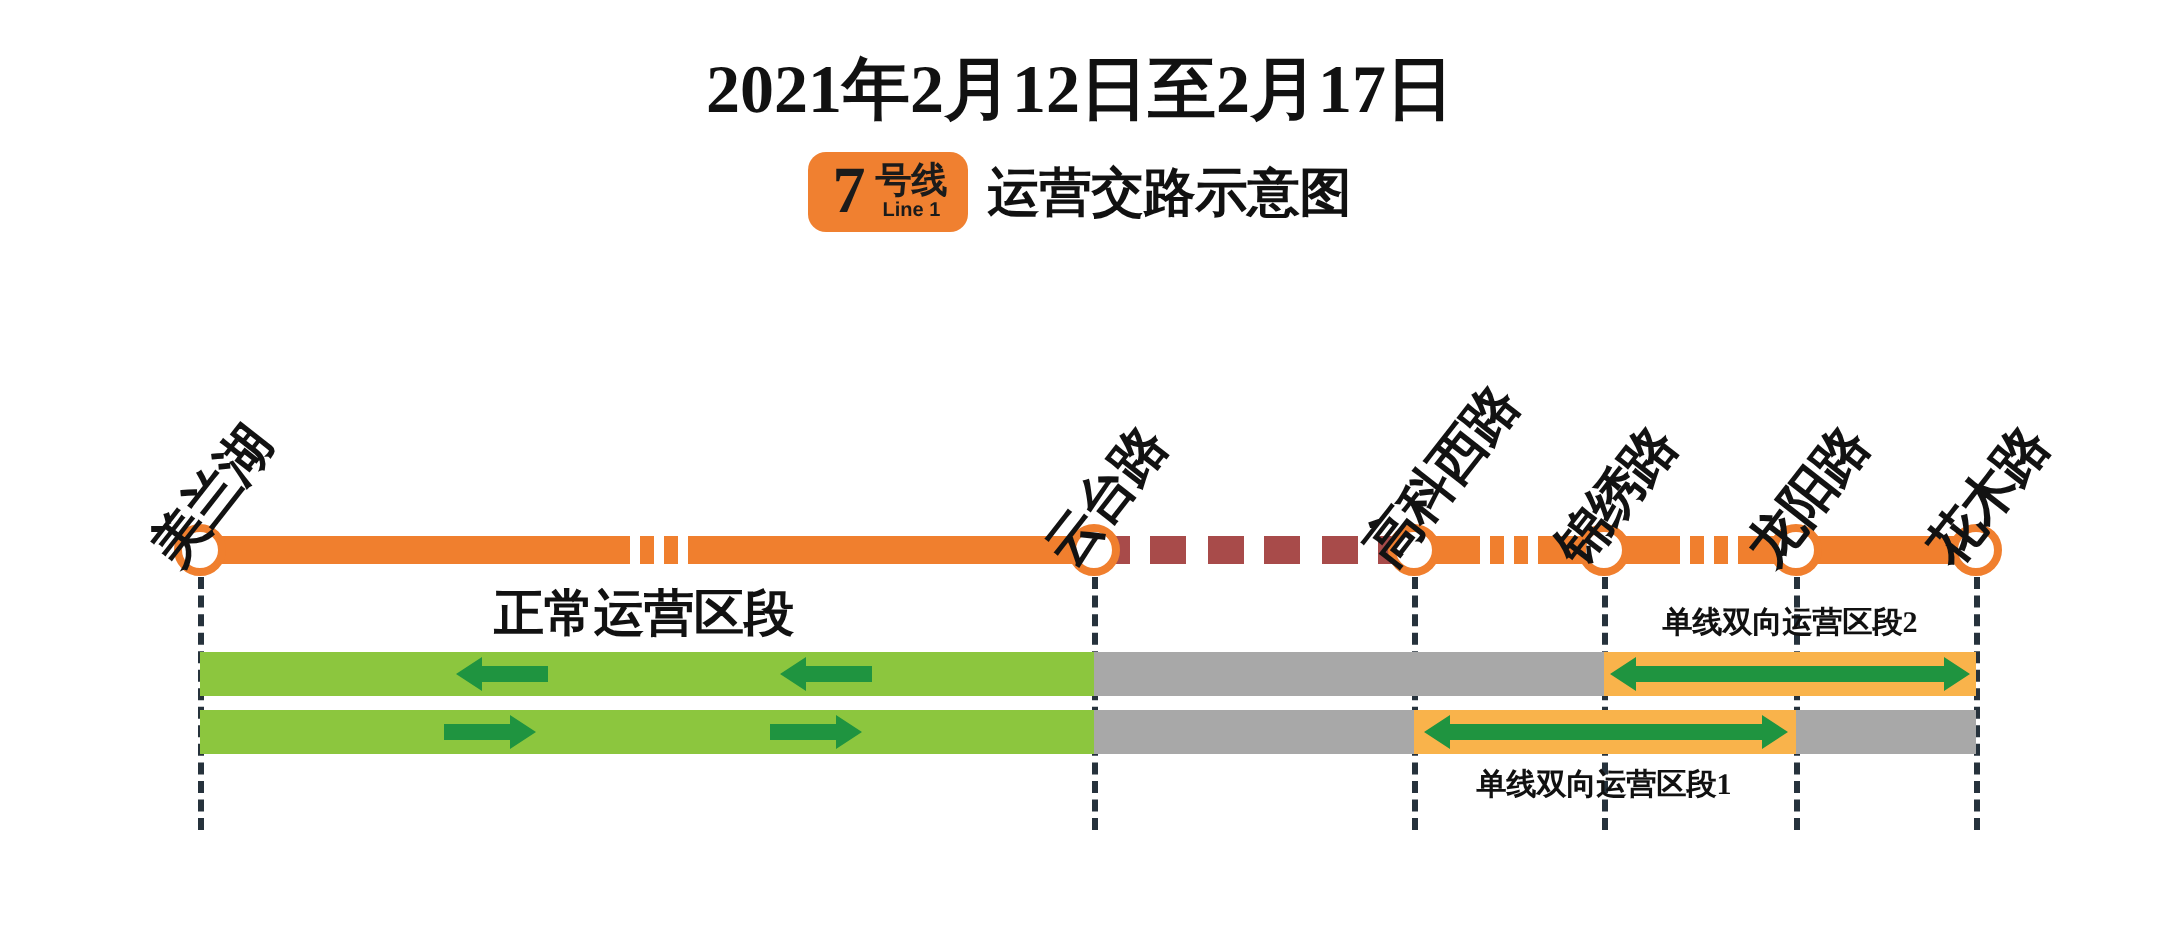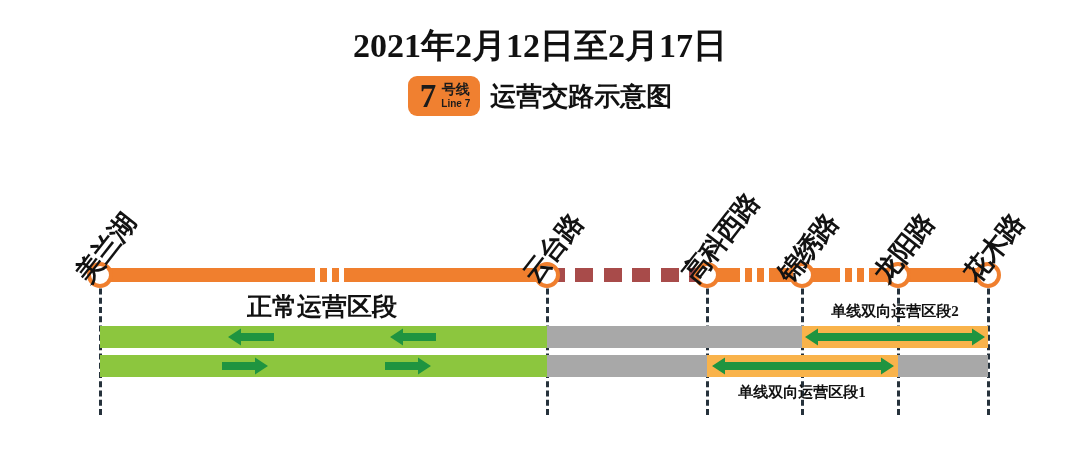--- a/index.html
+++ b/index.html
@@ -36,21 +36,21 @@
     height:40px;
     box-sizing:border-box;
   }
   .badge-num{
     font-family:"Liberation Serif", serif;
     font-weight:bold;font-size:33px;color:#1b1b1b;
     line-height:33px;
     margin-right:5px;
   }
   .badge-txt{display:flex;flex-direction:column;align-items:center;line-height:1;}
-  .badge-cn{font-family:"Liberation Serif",serif;font-weight:bold;font-size:14px;color:#1b1b1b;}
+  .badge-cn{font-family:"Liberation Serif",serif;font-weight:bold;font-size:18px;color:#1b1b1b;}
   .badge-en{font-family:"Liberation Sans",sans-serif;font-weight:bold;font-size:10px;color:#1b1b1b;margin-top:2px;}
   .hdr-title{
     font-family:"Liberation Serif",serif;
     font-weight:bold;font-size:26px;color:#111111;
   }
 
   
   .diagram{position:absolute;left:0;top:140px;width:1080px;height:332px;}
 
   .guide{
@@ -122,21 +122,21 @@
 
 <div id="stage">
 
   <div class="hdr">
     <div class="hdr-date">2021年2月12日至2月17日</div>
     <div class="hdr-row">
       <span class="badge">
         <span class="badge-num">7</span>
         <span class="badge-txt">
           <span class="badge-cn">号线</span>
-          <span class="badge-en">Line 7</span>
+          <span class="badge-en">Line 1</span>
         </span>
       </span>
       <span class="hdr-title">运营交路示意图</span>
     </div>
   </div>
 
   <div class="diagram" id="diagram">
       <div class="guide" style="left: 99px;"></div>
       <div class="guide" style="left: 546px;"></div>
       <div class="guide" style="left: 706px;"></div>

